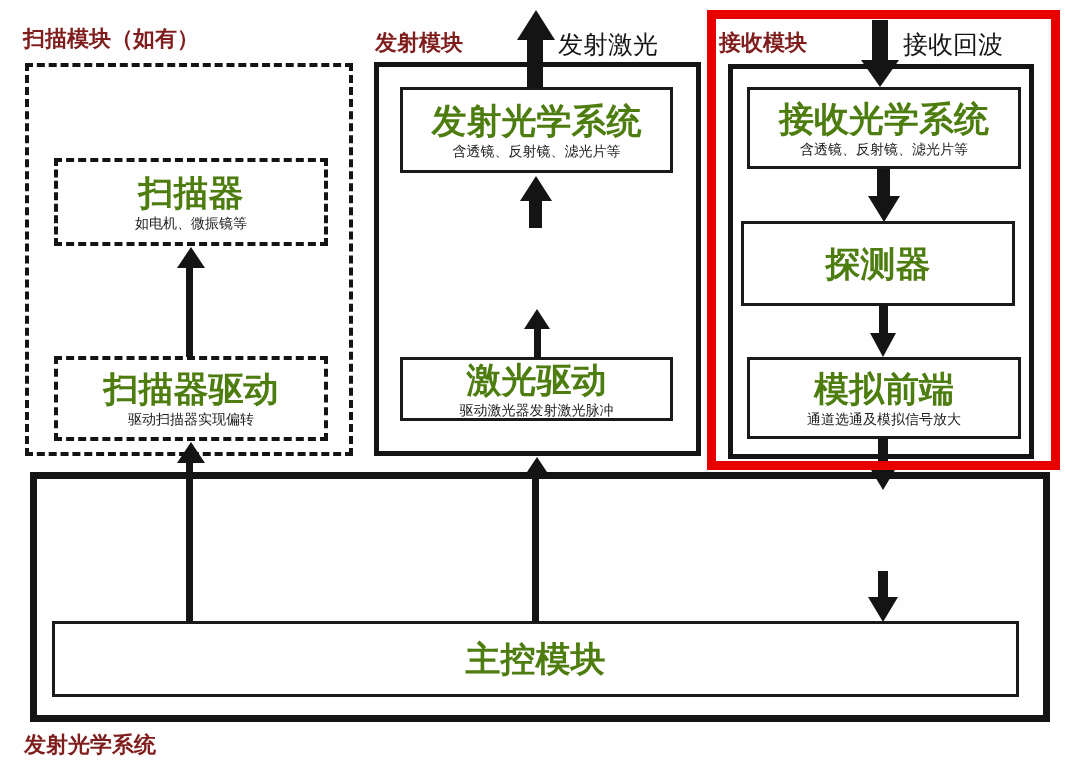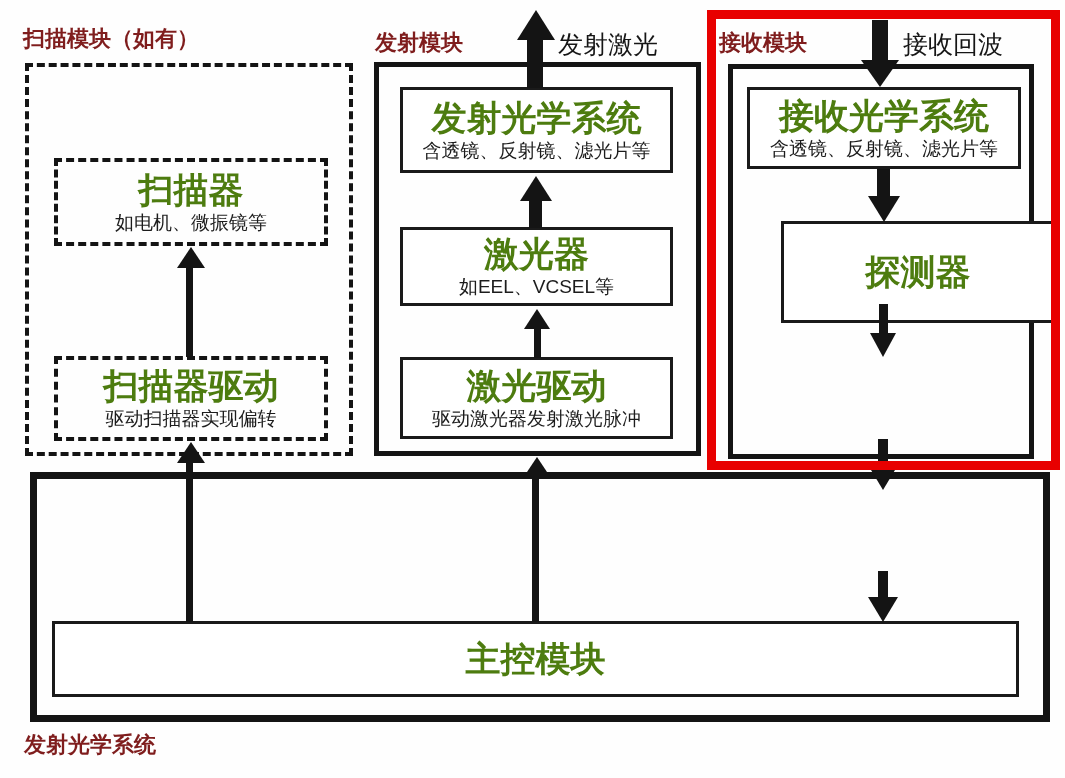--- a/index.html
+++ b/index.html
@@ -14,21 +14,21 @@
   .solid5{border:5px solid #141414;}
   .solid7{border:7px solid #141414;}
   .dashed4{border:4px dashed #141414;}
   .box{
     position:absolute;border:3px solid #1a1a1a;background:#ffffff;
     display:flex;flex-direction:column;align-items:center;justify-content:center;
     text-align:center;padding:2px 4px;
   }
   .box.dash{border:4px dashed #141414;background:transparent;}
   .t{font-weight:bold;font-size:35px;line-height:1.12;color:#4d7c0f;white-space:nowrap;}
-  .s{font-size:19px;line-height:1.2;color:#1c1c1c;margin-top:3px;white-space:nowrap;}
+  .s{font-size:14px;line-height:1.2;color:#1c1c1c;margin-top:3px;white-space:nowrap;}
   .shaft{position:absolute;background:#141414;}
   .tri{position:absolute;width:0;height:0;border-style:solid;border-color:transparent;}
   .redframe{position:absolute;border:9px solid #e80000;background:transparent;z-index:6;}
   .arrow{position:absolute;left:0;top:0;width:0;height:0;}
 </style>
 </head>
 <body>
 
 <div class="canvas">
 
@@ -46,42 +46,42 @@
   </div>
 
   <div class="lbl" style="left:375px;top:31px">发射模块</div>
   <div class="frame solid5" style="left:374px;top:62px;width:327px;height:394px"></div>
 
   <div class="box" style="left:400px;top:87px;width:273px;height:86px">
     <div class="t">发射光学系统</div>
     <div class="s">含透镜、反射镜、滤光片等</div>
   </div>
 
-  <div class="box" style="left:400px;top:227px;width:273px;height:79px">
-    <div class="t">激光器</div>
-    <div class="s">如EEL、VCSEL等</div>
-  </div>
 
-  <div class="box" style="left:400px;top:357px;width:273px;height:82px">
+  <div class="box" style="left:400px;top:357px;width:273px;height:64px">
     <div class="t">激光驱动</div>
     <div class="s">驱动激光器发射激光脉冲</div>
   </div>
 
   <div class="lbl" style="left:719px;top:31px">接收模块</div>
   <div class="frame solid5" style="left:728px;top:64px;width:306px;height:395px"></div>
 
   <div class="box" style="left:747px;top:87px;width:274px;height:82px">
     <div class="t">接收光学系统</div>
     <div class="s">含透镜、反射镜、滤光片等</div>
   </div>
 
-  <div class="box" style="left:781px;top:221px;width:274px;height:102px">
+  <div class="box" style="left:741px;top:221px;width:274px;height:85px">
     <div class="t">探测器</div>
   </div>
 
+  <div class="box" style="left:747px;top:357px;width:274px;height:82px">
+    <div class="t">模拟前端</div>
+    <div class="s">通道选通及模拟信号放大</div>
+  </div>
 
   <div class="frame solid7" style="left:30px;top:472px;width:1020px;height:250px"></div>
   <div class="lbl" style="left:24px;top:733px">发射光学系统</div>
 
 
   <div class="box" style="left:52px;top:621px;width:967px;height:76px">
     <div class="t">主控模块</div>
   </div>
 
   <div class="arrow">

